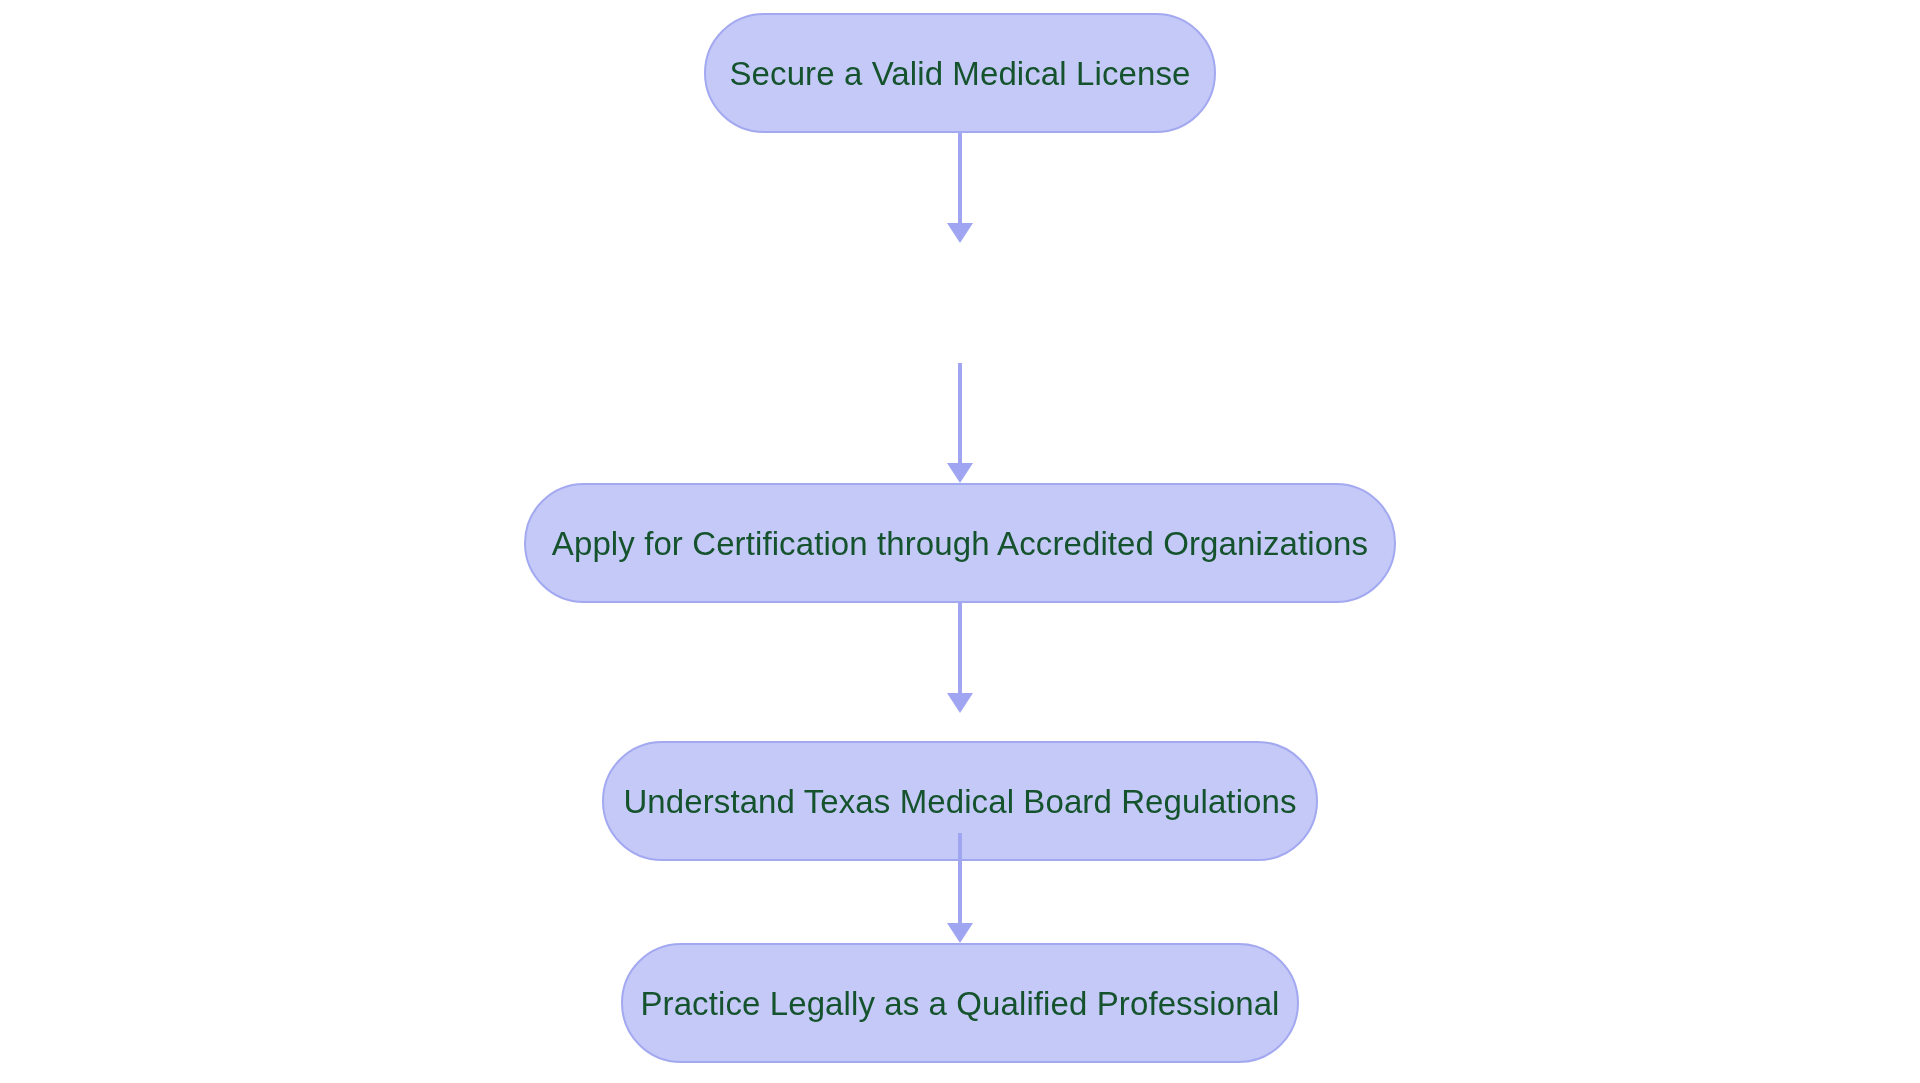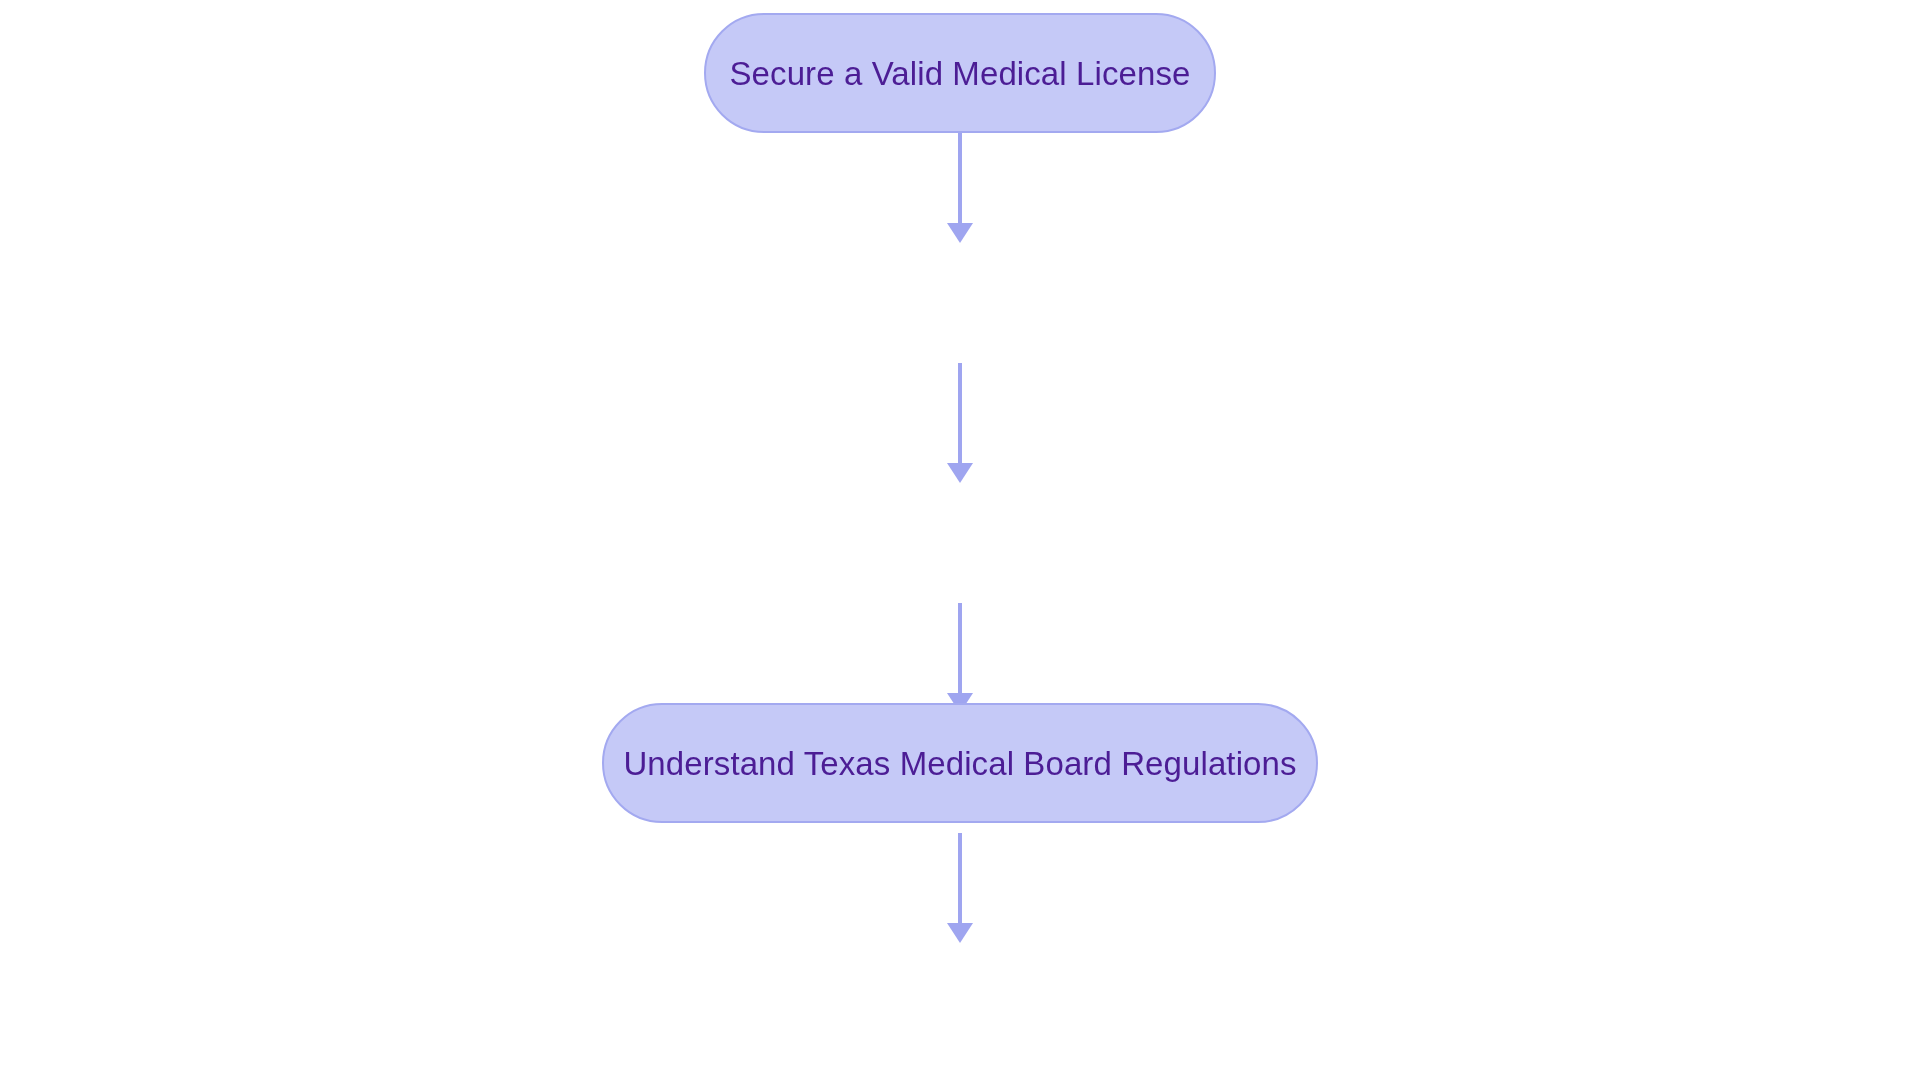--- a/index.html
+++ b/index.html
@@ -30,21 +30,21 @@
     background: #c5c9f7;
     border: 2px solid #a3a9f0;
     display: flex;
     align-items: center;
     justify-content: center;
     left: 50%;
     transform: translateX(-50%);
   }
 
   .flow-node-label {
-    color: #4c1d95;
+    color: #14532d;
     font-family: "Liberation Sans", sans-serif;
     font-size: 33px;
     font-weight: 400;
     letter-spacing: 0.1px;
     white-space: nowrap;
     line-height: 1;
     text-align: center;
   }
 
   .flow-connector {
@@ -72,21 +72,21 @@
     height: 0;
     border-left: 13px solid transparent;
     border-right: 13px solid transparent;
     border-top: 20px solid #9fa5f0;
   }
 
   
   #node-0 { top: 13px;  width: 512px; }
   #node-1 { top: 243px; width: 656px; }
   #node-2 { top: 483px; width: 872px; }
-  #node-3 { top: 703px; width: 716px; }
+  #node-3 { top: 741px; width: 716px; }
   #node-4 { top: 943px; width: 678px; }
 
   
   #connector-0 { top: 133px; height: 110px; }
   #connector-1 { top: 363px; height: 120px; }
   #connector-2 { top: 603px; height: 110px; }
   #connector-3 { top: 833px; height: 110px; }
 
   #connector-0 .flow-connector-line { height: 92px; }
   #connector-1 .flow-connector-line { height: 102px; }
@@ -106,29 +106,35 @@
     <div class="flow-connector-line"></div>
     <div class="flow-connector-head"></div>
   </div>
 
 
   <div class="flow-connector" id="connector-1">
     <div class="flow-connector-line"></div>
     <div class="flow-connector-head"></div>
   </div>
 
+  <div class="flow-node" id="node-2">
+    <span class="flow-node-label">Apply for Certification through Accredited Organizations</span>
+  </div>
 
   <div class="flow-connector" id="connector-2">
     <div class="flow-connector-line"></div>
     <div class="flow-connector-head"></div>
   </div>
 
   <div class="flow-node" id="node-3">
     <span class="flow-node-label">Understand Texas Medical Board Regulations</span>
   </div>
 
   <div class="flow-connector" id="connector-3">
     <div class="flow-connector-line"></div>
     <div class="flow-connector-head"></div>
   </div>
 
+  <div class="flow-node" id="node-4">
+    <span class="flow-node-label">Practice Legally as a Qualified Professional</span>
+  </div>
 
 </div>
 
 </body></html>

